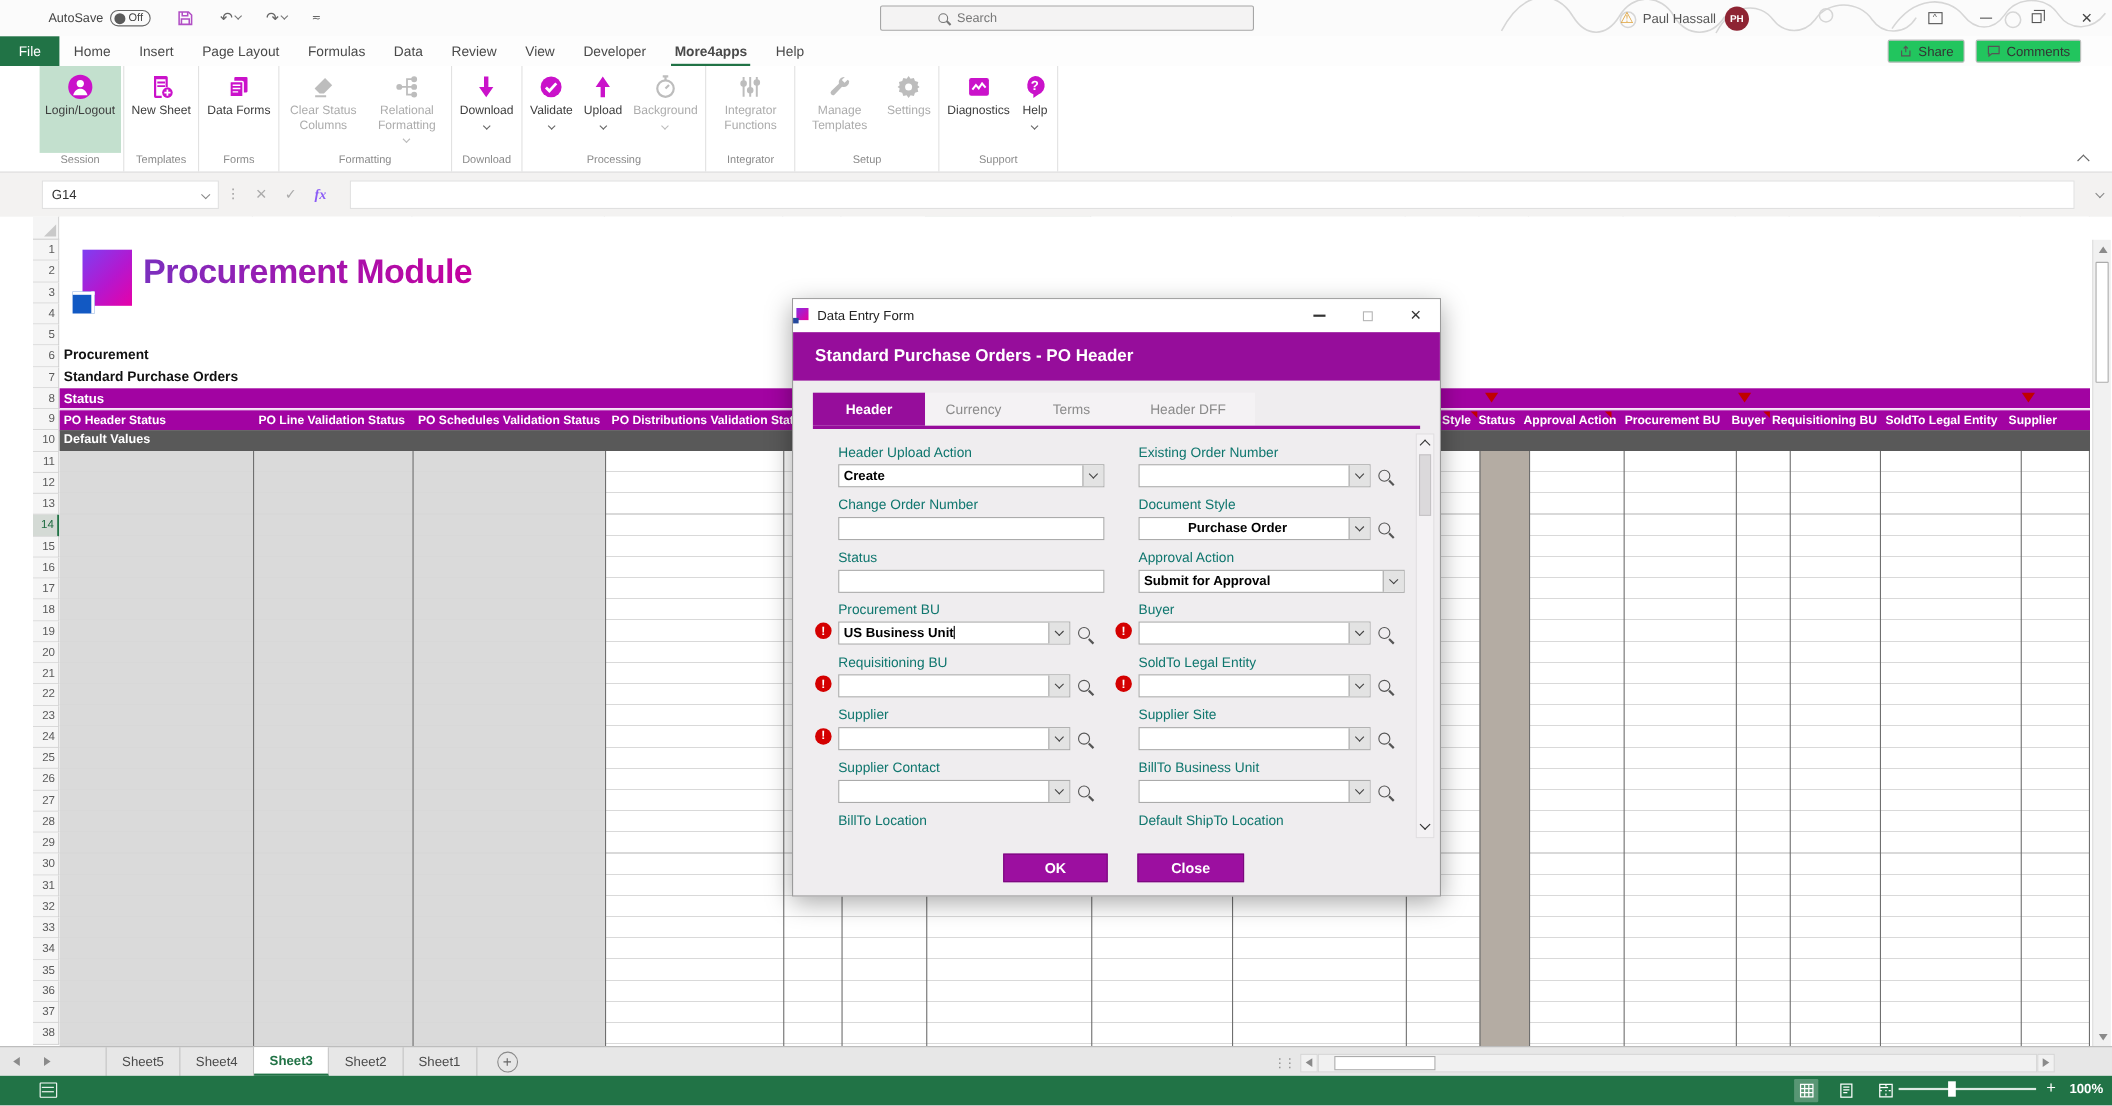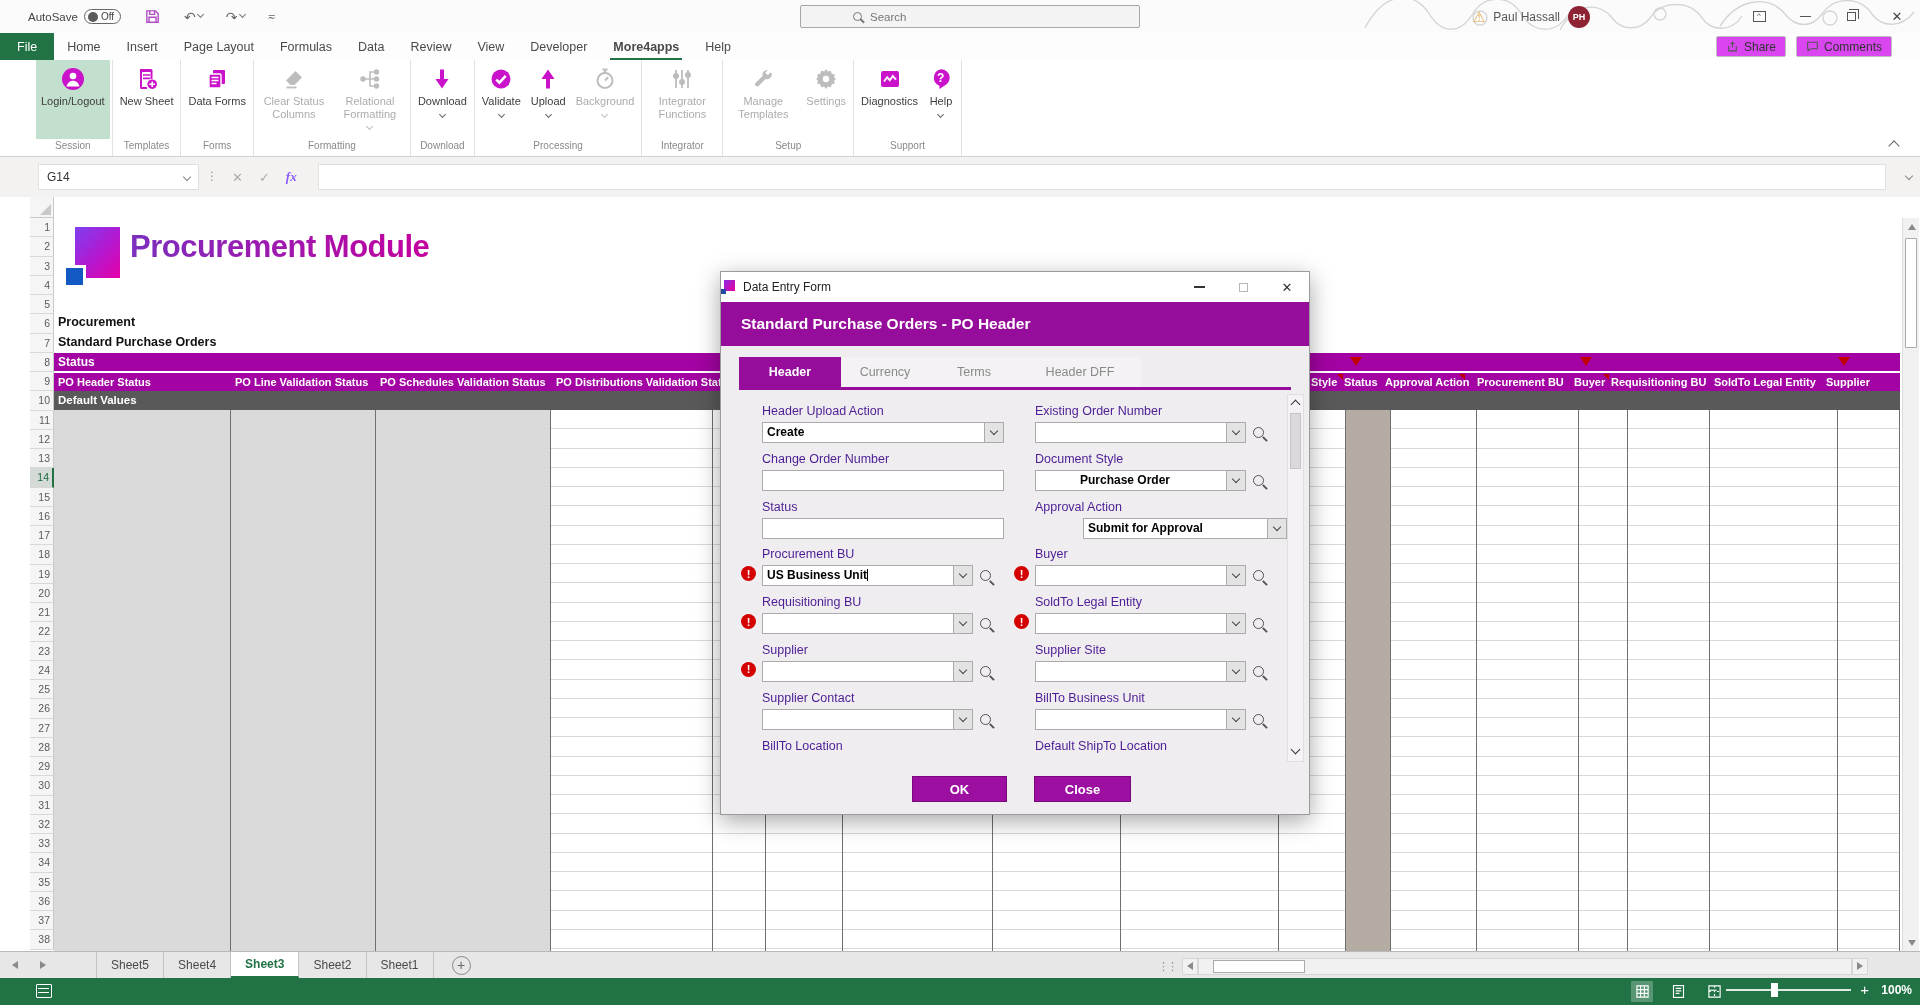--- a/index.html
+++ b/index.html
@@ -1,20 +1,20 @@
 <!DOCTYPE html>
 <html><head>
 <meta charset="utf-8">
 <style>
 *{box-sizing:border-box;margin:0;padding:0}
 body{margin:0;font-family:"Liberation Sans","DejaVu Sans",sans-serif;background:#888}
 #app{position:relative;width:1920px;height:1005px;background:#fff;overflow:hidden}
 
 .titlebar{position:absolute;left:0;top:0;width:1920px;height:33px;background:#FBFBFB;display:flex;align-items:center}
-.qat{display:flex;gap:23px;padding-left:28px;font-size:11.5px;color:#444}
+.qat{display:flex;gap:23px;padding-left:44px;font-size:11.5px;color:#444}
 .autosave{display:flex;align-items:center;gap:6px}
 .pill{display:flex;align-items:center;gap:3px;border:1px solid #666;border-radius:9px;padding:1px 6px 1px 3px;font-size:10px;color:#444}
 .pill .dot{width:10px;height:10px;border-radius:50%;background:#5a5a5a}
 .qbtn{color:#666;font-size:14px;display:flex;align-items:center}
 .smallchev{width:5px;height:5px;border-right:1.4px solid #777;border-bottom:1.4px solid #777;transform:rotate(45deg);margin-left:2px;margin-top:-4px}
 .doc-title{position:absolute;left:50%;transform:translateX(-46%);top:0;height:33px;display:flex;align-items:center;font-size:12px;color:#555;gap:4px}
 .searchbox{position:absolute;left:800px;top:5px;width:340px;height:23px;border:1px solid #A6A6A6;background:#F4F3F3;border-radius:2px;display:flex;align-items:center;gap:8px;padding-left:52px;font-size:11.5px;color:#777}
 .mag{width:9px;height:9px;border:1.6px solid #777;border-radius:50%;position:relative;flex:none}
 .mag::after{content:'';position:absolute;width:5px;height:1.6px;background:#777;transform:rotate(45deg);right:-4px;bottom:-2px}
 .swirls{position:absolute;right:0;top:0;pointer-events:none}
@@ -27,21 +27,21 @@
 .minbar{width:11px;height:1.5px;background:#555}
 .restore{position:relative;width:9px;height:9px;border:1.2px solid #555}
 .restore::before{content:'';position:absolute;left:1.5px;top:-4px;width:9px;height:9px;border:1.2px solid #555;border-bottom:none;border-left:none;background:transparent}
 
 .tabrow{position:absolute;left:0;top:33px;width:1920px;height:27px;background:#FDFDFD;display:flex;align-items:stretch;font-size:12.5px;color:#4a4a4a}
 .rtab{display:flex;align-items:center;padding:0 13px;position:relative}
 .rtab.file{background:#217346;color:#fff;padding:0 17px}
 .rtab.active{font-weight:bold}
 .rtab.active::after{content:'';position:absolute;left:10px;right:10px;bottom:0;height:2.5px;background:#217346}
 .tr-right{position:absolute;right:28px;top:3px;display:flex;gap:10px}
-.minibtn{height:21px;border:1px solid #BDBDBD;border-radius:2px;background:#d946ef;display:flex;align-items:center;gap:5px;padding:0 9px;font-size:12px;color:#333}
+.minibtn{height:21px;border:1px solid #BDBDBD;border-radius:2px;background:#22c55e;display:flex;align-items:center;gap:5px;padding:0 9px;font-size:12px;color:#333}
 
 .ribbon{position:absolute;left:0;top:60px;width:1920px;height:97px;background:#FFFFFF;border-bottom:1px solid #D1D1D1}
 .groups{display:flex;height:96px;padding-left:34px}
 .group{display:flex;flex-direction:column;border-right:1px solid #E2E2E2;padding:0 2px}
 .gbtns{flex:1;display:flex;align-items:stretch}
 .glabel{height:17px;text-align:center;font-size:10px;color:#8A8A8A;line-height:14px}
 .rbtn{display:flex;flex-direction:column;align-items:center;padding:6px 5px 0 5px;gap:3px}
 .rbtn.selected{background:#C3E0CE}
 .rbtn .ric{width:26px;height:26px;display:flex;align-items:center;justify-content:center}
 .rbtn .ric svg{width:24px;height:24px}
@@ -126,21 +126,21 @@
 .dctrls{position:absolute;right:0;top:0;height:30px;display:flex}
 .dctrl{width:44px;height:30px;display:flex;align-items:center;justify-content:center;color:#333;font-size:13px}
 .dctrl .maxbox{width:9px;height:9px;border:1.2px solid #B5B5B5}
 .dbanner{position:absolute;left:0;top:30px;width:100%;height:44px;background:#960D9B;color:#fff;font-size:15.5px;font-weight:bold;display:flex;align-items:center;padding-left:20px}
 .dtabs{position:absolute;left:18px;top:85px;height:30px;display:flex}
 .dtab{height:30px;display:flex;align-items:center;justify-content:center;font-size:12.5px;color:#8a8a8a;background:#F4F2F4}
 .dtab.active{background:#960D9B;color:#fff;font-weight:bold}
 .dtabline{position:absolute;left:18px;top:115px;width:552px;height:3px;background:#960D9B}
 .fgrid{position:absolute;left:20px;top:132px;width:548px;display:grid;grid-template-columns:273px 273px;grid-auto-rows:47.8px}
 .fcell{position:relative;padding-left:21px}
-.flabel{font-size:12.5px;color:#4c1d95;height:15px;white-space:nowrap}
+.flabel{font-size:12.5px;color:#0f766e;height:15px;white-space:nowrap}
 .frow{display:flex;align-items:center;margin-top:3px;gap:7px}
 .combo{display:flex;height:21px;background:#fff;border:1px solid #ABABAB}
 .cval{flex:1;font-size:12px;font-weight:bold;color:#000;padding:2px 0 0 4px;white-space:nowrap;overflow:hidden}
 .carr{width:19px;border-left:1px solid #ABABAB;background:#E3E3E3;display:flex;align-items:center;justify-content:center}
 .carr .c{width:6px;height:6px;border-right:1.5px solid #444;border-bottom:1.5px solid #444;transform:rotate(45deg);margin-top:-3px}
 .plain{height:21px;background:#fff;border:1px solid #ABABAB}
 .errico{position:absolute;left:0;top:19px;width:15px;height:15px;border-radius:50%;background:#D40000;color:#fff;font-size:11px;font-weight:bold;display:flex;align-items:center;justify-content:center}
 .fmag{width:11px;height:11px;border:1.8px solid #555;border-radius:50%;position:relative;flex:none}
 .fmag::after{content:'';position:absolute;width:6px;height:1.8px;background:#555;transform:rotate(45deg);right:-5px;bottom:-3px}
 .caret{display:inline-block;width:1px;height:12px;background:#000;vertical-align:-2px}
@@ -702,21 +702,21 @@
         </div>
         <div class="fcell">
           <div class="flabel">Status</div>
           <div class="frow">
             <div class="plain" style="width: 242px;"></div>
           </div>
         </div>
         <div class="fcell">
           <div class="flabel">Approval Action</div>
           <div class="frow">
-            <div class="combo" style="width: 242px; margin-left: 48px;">
+            <div class="combo" style="width: 242px;">
               <div class="cval">Submit for Approval</div>
               <div class="carr">
                 <span class="c"></span>
               </div>
             </div>
           </div>
         </div>
         <div class="fcell">
           <div class="flabel">Procurement BU</div>
           <span class="errico">!</span>

